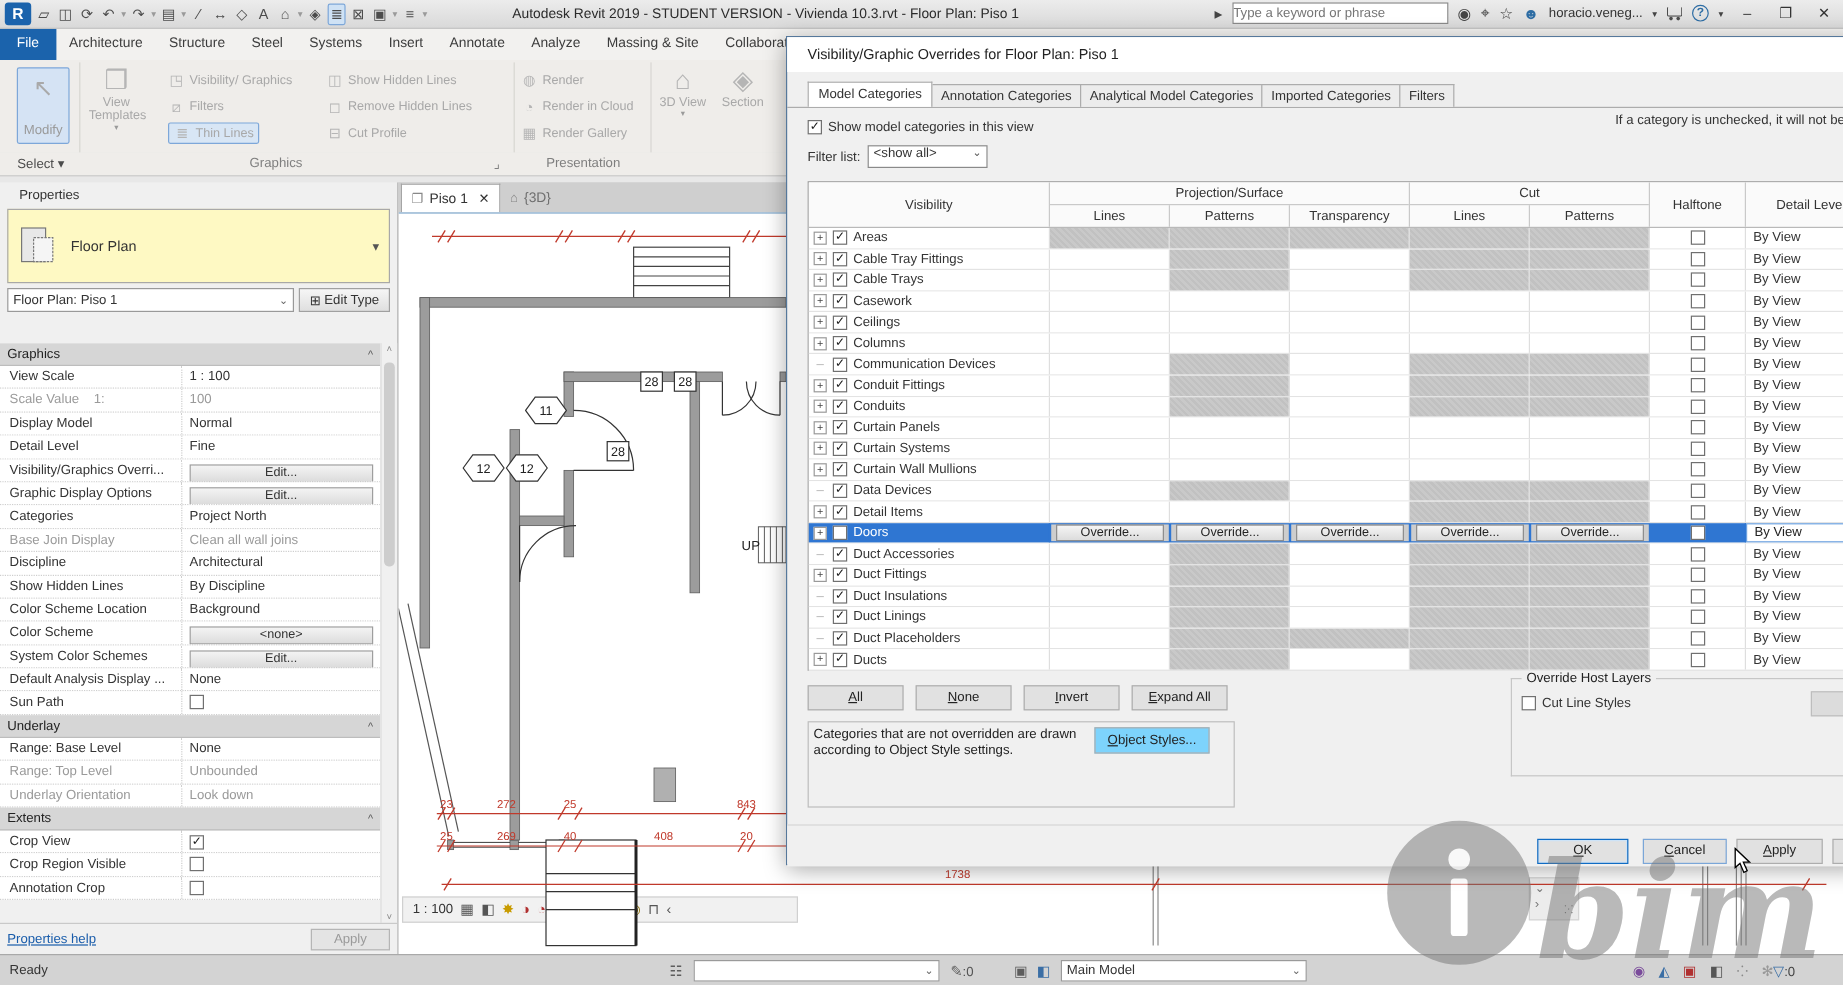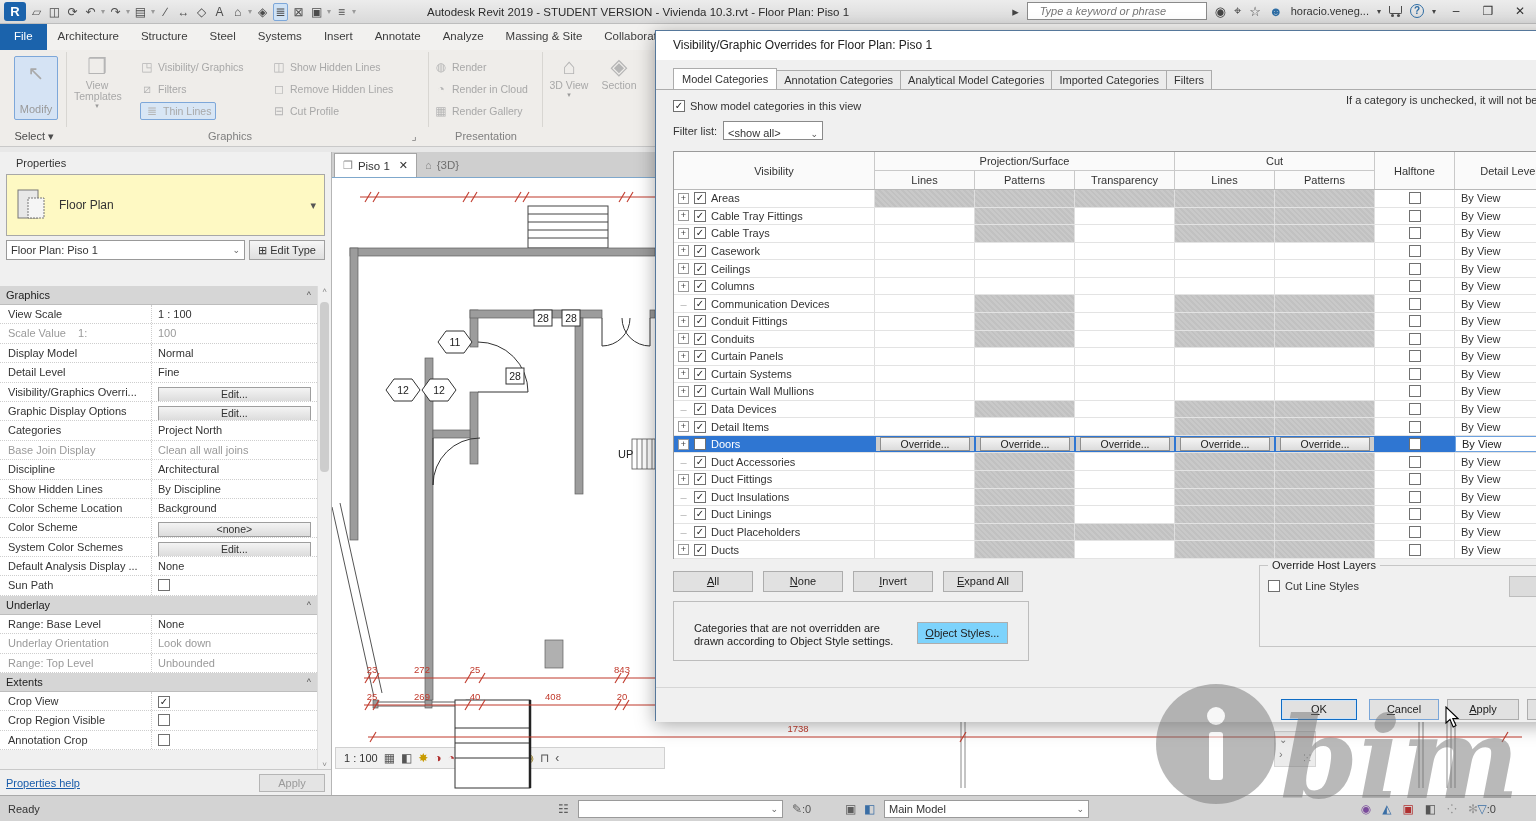--- a/index.html
+++ b/index.html
@@ -7,21 +7,21 @@
 *{box-sizing:border-box}
 
 .titlebar{position:absolute;left:0;top:0;width:1536px;height:24px;background:linear-gradient(#ececec,#d9d9d9);border-bottom:1px solid #bdbdbd;z-index:5}
 .qat{position:absolute;left:4px;top:2px;display:flex;align-items:center;gap:3px}
 .rlogo{width:22px;height:19px;background:#1b63ac;color:#fff;border-radius:3px;font-weight:bold;font-size:13px;text-align:center;line-height:19px}
 .qicon{min-width:15px;height:18px;display:inline-flex;align-items:center;justify-content:center;color:#4c4c4c;font-size:12px}
 .qsep{color:#9a9a9a;font-size:8px}
 .qhl{background:#cfe2f5;border:1px solid #7da7d9;border-radius:2px}
 .apptitle{position:absolute;left:300px;right:560px;top:0;height:24px;line-height:24px;text-align:center;font-size:11.5px;color:#2b2b2b;white-space:nowrap}
 .tb-right{position:absolute;right:4px;top:2px;display:flex;align-items:center;gap:8px}
-.searchbox{width:180px;height:18px;border:1px solid #8a8a8a;background:#fff;font-style:italic;color:#777;font-size:11px;padding:0 12px;font-family:"Liberation Sans",sans-serif}
+.searchbox{width:180px;height:18px;border:1px solid #8a8a8a;background:#fff;color:#777;font-size:11px;padding:0 0;font-family:"Liberation Sans",sans-serif}
 .tbicon{color:#444;font-size:13px;display:inline-flex;align-items:center;justify-content:center}
 .helpo{border:1.3px solid #2e6da4;color:#2e6da4;border-radius:50%;width:14px;height:14px;line-height:12px;text-align:center;font-size:10px;font-weight:bold}
 .cart{width:13px;height:8px;border:1.6px solid #4c4c4c;border-top:none;border-radius:0 0 2px 2px;position:relative;margin-top:-2px}
 .cart::after{content:"";position:absolute;left:1px;bottom:-4px;width:3px;height:3px;border-radius:50%;background:#4c4c4c;box-shadow:6px 0 0 #4c4c4c}
 .winbtn{width:24px;text-align:center;color:#333;font-size:12px}
 
 .tabsrow{position:absolute;left:0;top:24px;width:1536px;height:26px;background:#f2f1ef;display:flex;align-items:stretch;z-index:4}
 .rtab{padding:6px 11px 4px;font-size:11.5px;color:#3c3c3c;white-space:nowrap}
 .rtab.file{background:#1b63ac;color:#fff;padding:6px 14px 4px}
 .ribbon{position:absolute;left:0;top:50px;width:1536px;height:77px;background:#efedea;z-index:4}
@@ -76,21 +76,21 @@
 
 .dialog{position:absolute;left:655px;top:30px;width:900px;height:691px;background:#f0f0f0;border:1px solid #56789b;box-shadow:0 4px 18px rgba(0,0,0,.35);z-index:10}
 .dlg-title{height:29px;background:#fff;line-height:29px;padding-left:17px;font-size:12px;color:#222}
 .dlg-tabs{display:flex;padding-left:17px;margin-top:8px;align-items:flex-end}
 .dtab{padding:3px 7px;border:1px solid #acacac;border-bottom:none;background:#ececec;color:#333;font-size:11px;margin-right:-1px}
 .dtab.active{background:#fff;padding:4px 8px;position:relative;z-index:2}
 .dlg-tabline{height:1px;background:#acacac;margin:0}
 .showrow{display:flex;align-items:center;gap:5px;margin:10px 0 0 17px}
 .hint{position:absolute;left:690px;top:63px;width:230px;white-space:nowrap;overflow:hidden;color:#333}
 .filterrow{display:flex;align-items:center;gap:6px;margin:9px 0 0 17px}
-.fsel{width:100px;height:19px;border:1px solid #8a8a8a;background:#fff;display:flex;align-items:flex-end;justify-content:space-between;padding:0 4px}
+.fsel{width:100px;height:19px;border:1px solid #8a8a8a;background:#fff;display:flex;align-items:flex-start;justify-content:space-between;padding:0 4px}
 .vgtable{position:absolute;left:17px;top:120px;width:891px;height:408px;background:#fff;border:1px solid #9a9a9a}
 .vghead{display:flex;height:38px;border-bottom:1px solid #b9b9b9;background:#fafafa;color:#333}
 .hc{border-right:1px solid #c9c9c9;display:flex;align-items:center;justify-content:center}
 .hgroup{display:flex;flex-direction:column}
 .hgtop{height:19px;border-bottom:1px solid #c9c9c9;display:flex;align-items:center;justify-content:center}
 .hgbot{display:flex;flex:1}
 .hsub{border-right:1px solid #c9c9c9;flex:1;display:flex;align-items:center;justify-content:center}
 .hsub:last-child{border-right:none}
 .vgrow{display:flex;height:17.57px;border-bottom:1px solid #e3e3e3;background:#fff}
 .cell{border-right:1px solid #dedede;position:relative}
@@ -101,21 +101,21 @@
 .expand{width:11px;height:11px;border:1px solid #9a9a9a;background:#fff;font-size:9px;line-height:9px;text-align:center;color:#444;flex:none}
 .noexp{width:11px;text-align:center;color:#b5b5b5;flex:none}
 .vgrow.sel .cvis,.vgrow.sel .c80{background:#2f76d2;color:#fff}
 .vgrow.sel .cell{border-color:#2f76d2}
 .vgrow.sel .cdet{border:1px solid #6da2e0;background:#fff;color:#222}
 .ovcell{background:#cdcdcd;display:flex;align-items:center;justify-content:center;border:1px solid #6da2e0}
 .ovbtn{width:92%;height:14px;background:linear-gradient(#f5f5f5,#dcdcdc);border:1px solid #8e8e8e;font-size:10.5px;line-height:12px;text-align:center;color:#222}
 .dbtnrow{position:absolute;left:17px;top:540px;display:flex;gap:10px}
 .dbtn{width:80px;height:21px;background:#e1e1e1;border:1px solid #adadad;text-align:center;line-height:19px;color:#222}
 .dbtn::first-letter,.fbtn::first-letter,.osbtn::first-letter{text-decoration:underline}
-.notebox{position:absolute;left:17px;top:570px;width:356px;height:60px;border:1px solid #bdbdbd;background:#f0f0f0;display:flex;padding:20px}
+.notebox{position:absolute;left:17px;top:570px;width:356px;height:72px;border:1px solid #bdbdbd;background:#f0f0f0;display:flex;padding:4px}
 .notetext{width:230px;color:#222;line-height:13px}
 .osbtn{width:96px;height:22px;background:#7dd3fc;border:1px solid #adadad;text-align:center;line-height:20px;margin-left:4px;color:#222}
 .ohl{position:absolute;left:603px;top:534px;width:296px;height:82px;border:1px solid #c6c6c6;border-right:none;background:#f0f0f0}
 .ohl .glabel{position:absolute;left:8px;top:-7px;background:#f0f0f0;padding:0 4px;color:#222}
 .ohl .cbrow{display:flex;align-items:center;gap:5px;margin:14px 0 0 8px}
 .editdis{position:absolute;right:-60px;top:10px;width:106px;height:21px;background:#dcdcdc;border:1px solid #bdbdbd;color:#a5a5a5;text-align:center;line-height:19px}
 .dlg-foot{position:absolute;left:0;top:656px;width:100%;height:35px;border-top:1px solid #d6d6d6;background:#f0f0f0}
 .fbtn{position:absolute;top:11px;height:21px;background:#e1e1e1;border:1px solid #adadad;text-align:center;line-height:19px;color:#222}
 .fok{left:625px;width:76px;border:1px solid #0f6cc4;box-shadow:0 0 0 1px #cde3f7 inset}
 .fcancel{left:713px;width:70px;border:1px solid #7aa6d8}
@@ -360,26 +360,26 @@
       </div>
       <div class="psec">
         <span>Underlay</span>
         <span class="collapse">^</span>
       </div>
       <div class="prow">
         <div class="pl">Range: Base Level</div>
         <div class="pv">None</div>
       </div>
       <div class="prow dis">
+        <div class="pl">Range: Top Level</div>
+        <div class="pv">Unbounded</div>
+      </div>
+      <div class="prow dis">
         <div class="pl">Underlay Orientation</div>
         <div class="pv">Look down</div>
-      </div>
-      <div class="prow dis">
-        <div class="pl">Range: Top Level</div>
-        <div class="pv">Unbounded</div>
       </div>
       <div class="psec">
         <span>Extents</span>
         <span class="collapse">^</span>
       </div>
       <div class="prow">
         <div class="pl">Crop View</div>
         <div class="pv"><span class="cb">✓</span></div>
       </div>
       <div class="prow">

